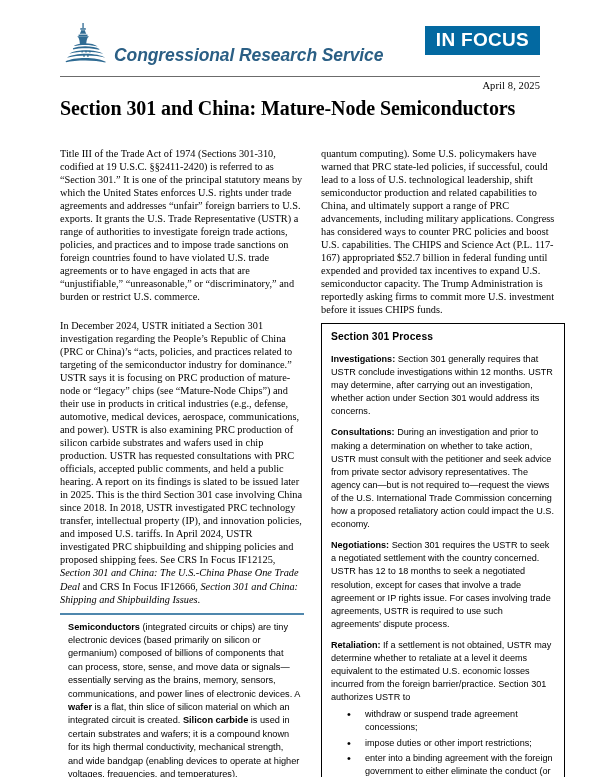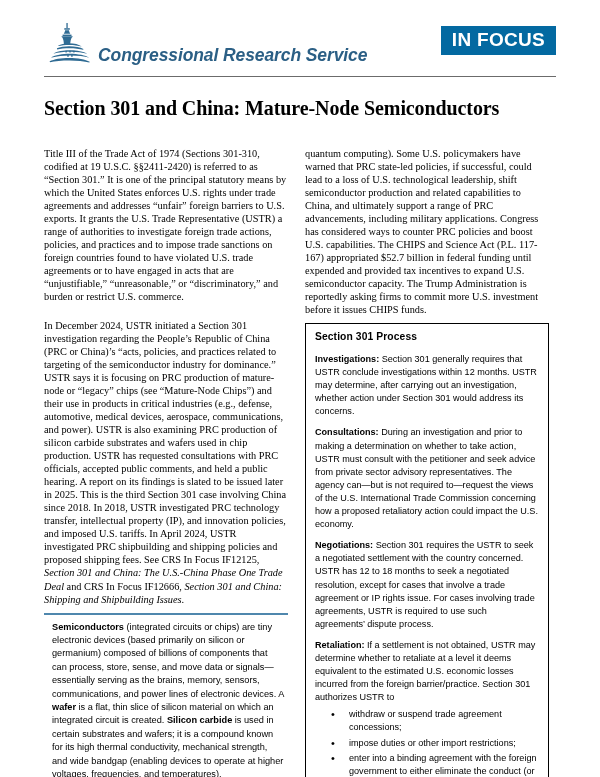--- a/index.html
+++ b/index.html
@@ -13,21 +13,21 @@
     position: relative;
     font-family: "Liberation Serif", serif;
     color: #000;
     overflow: hidden;
   }
   .page {
     position: relative;
     width: 600px;
     height: 777px;
     box-sizing: border-box;
-    padding: 0 44px;
+    padding: 0 60px;
   }
 
   
   .header {
     position: relative;
     height: 66px;
     padding-top: 22px;
     box-sizing: border-box;
   }
   .logo-block {
@@ -87,21 +87,21 @@
     margin-top: 3px;
     letter-spacing: 0.1px;
   }
 
   
   .doc-title {
     font-family: "Liberation Serif", serif;
     font-weight: bold;
     font-size: 20px;
     line-height: 1.2;
-    margin: 19px 0 11px 0;
+    margin: 5px 0 11px 0;
     letter-spacing: -0.1px;
   }
 
   
   .columns {
     display: flex;
     gap: 17px;
     align-items: flex-start;
   }
   .col {
@@ -208,20 +208,21 @@
       </svg>
       <div class="wordmark">
         <div class="crs-name">Congressional Research Service</div>
       </div>
     </div>
 
     <div class="in-focus">IN FOCUS</div>
   </div>
 
   <div class="header-rule"></div>
+  <div class="date-line">April 8, 2025</div>
 
   <h1 class="doc-title">Section 301 and China: Mature-Node Semiconductors</h1>
 
   <div class="columns">
 
     <div class="col">
 
       <p class="body">Title III of the Trade Act of 1974 (Sections 301-310, codified at 19 U.S.C. §§2411-2420) is referred to as “Section 301.” It is one of the principal statutory means by which the United States enforces U.S. rights under trade agreements and addresses “unfair” foreign barriers to U.S. exports. It grants the U.S. Trade Representative (USTR) a range of authorities to investigate foreign trade actions, policies, and practices and to impose trade sanctions on foreign countries found to have violated U.S. trade agreements or to have engaged in acts that are “unjustifiable,” “unreasonable,” or “discriminatory,” and burden or restrict U.S. commerce.</p>
 
       <p class="body"><span>In December 2024, USTR initiated a Section 301 investigation regarding the People’s Republic of China (PRC or China)’s “acts, policies, and practices related to targeting of the semiconductor industry for dominance.” USTR says it is focusing on PRC production of mature-node or “legacy” chips (see “Mature-Node Chips”) and their use in products in critical industries (e.g., defense, automotive, medical devices, aerospace, communications, and power). USTR is also examining PRC production of silicon carbide substrates and wafers used in chip production. USTR has requested consultations with PRC officials, accepted public comments, and held a public hearing. A report on its findings is slated to be issued later in 2025. This is the third Section 301 case involving China since 2018. In 2018, USTR investigated PRC technology transfer, intellectual property (IP), and innovation policies, and imposed U.S. tariffs. In April 2024, USTR investigated PRC shipbuilding and shipping policies and proposed shipping fees. See CRS In Focus IF12125, </span><span class="ital">Section 301 and China: The U.S.-China Phase One Trade Deal</span><span> and CRS In Focus IF12666, </span><span class="ital">Section 301 and China: Shipping and Shipbuilding Issues</span><span>.</span></p>

